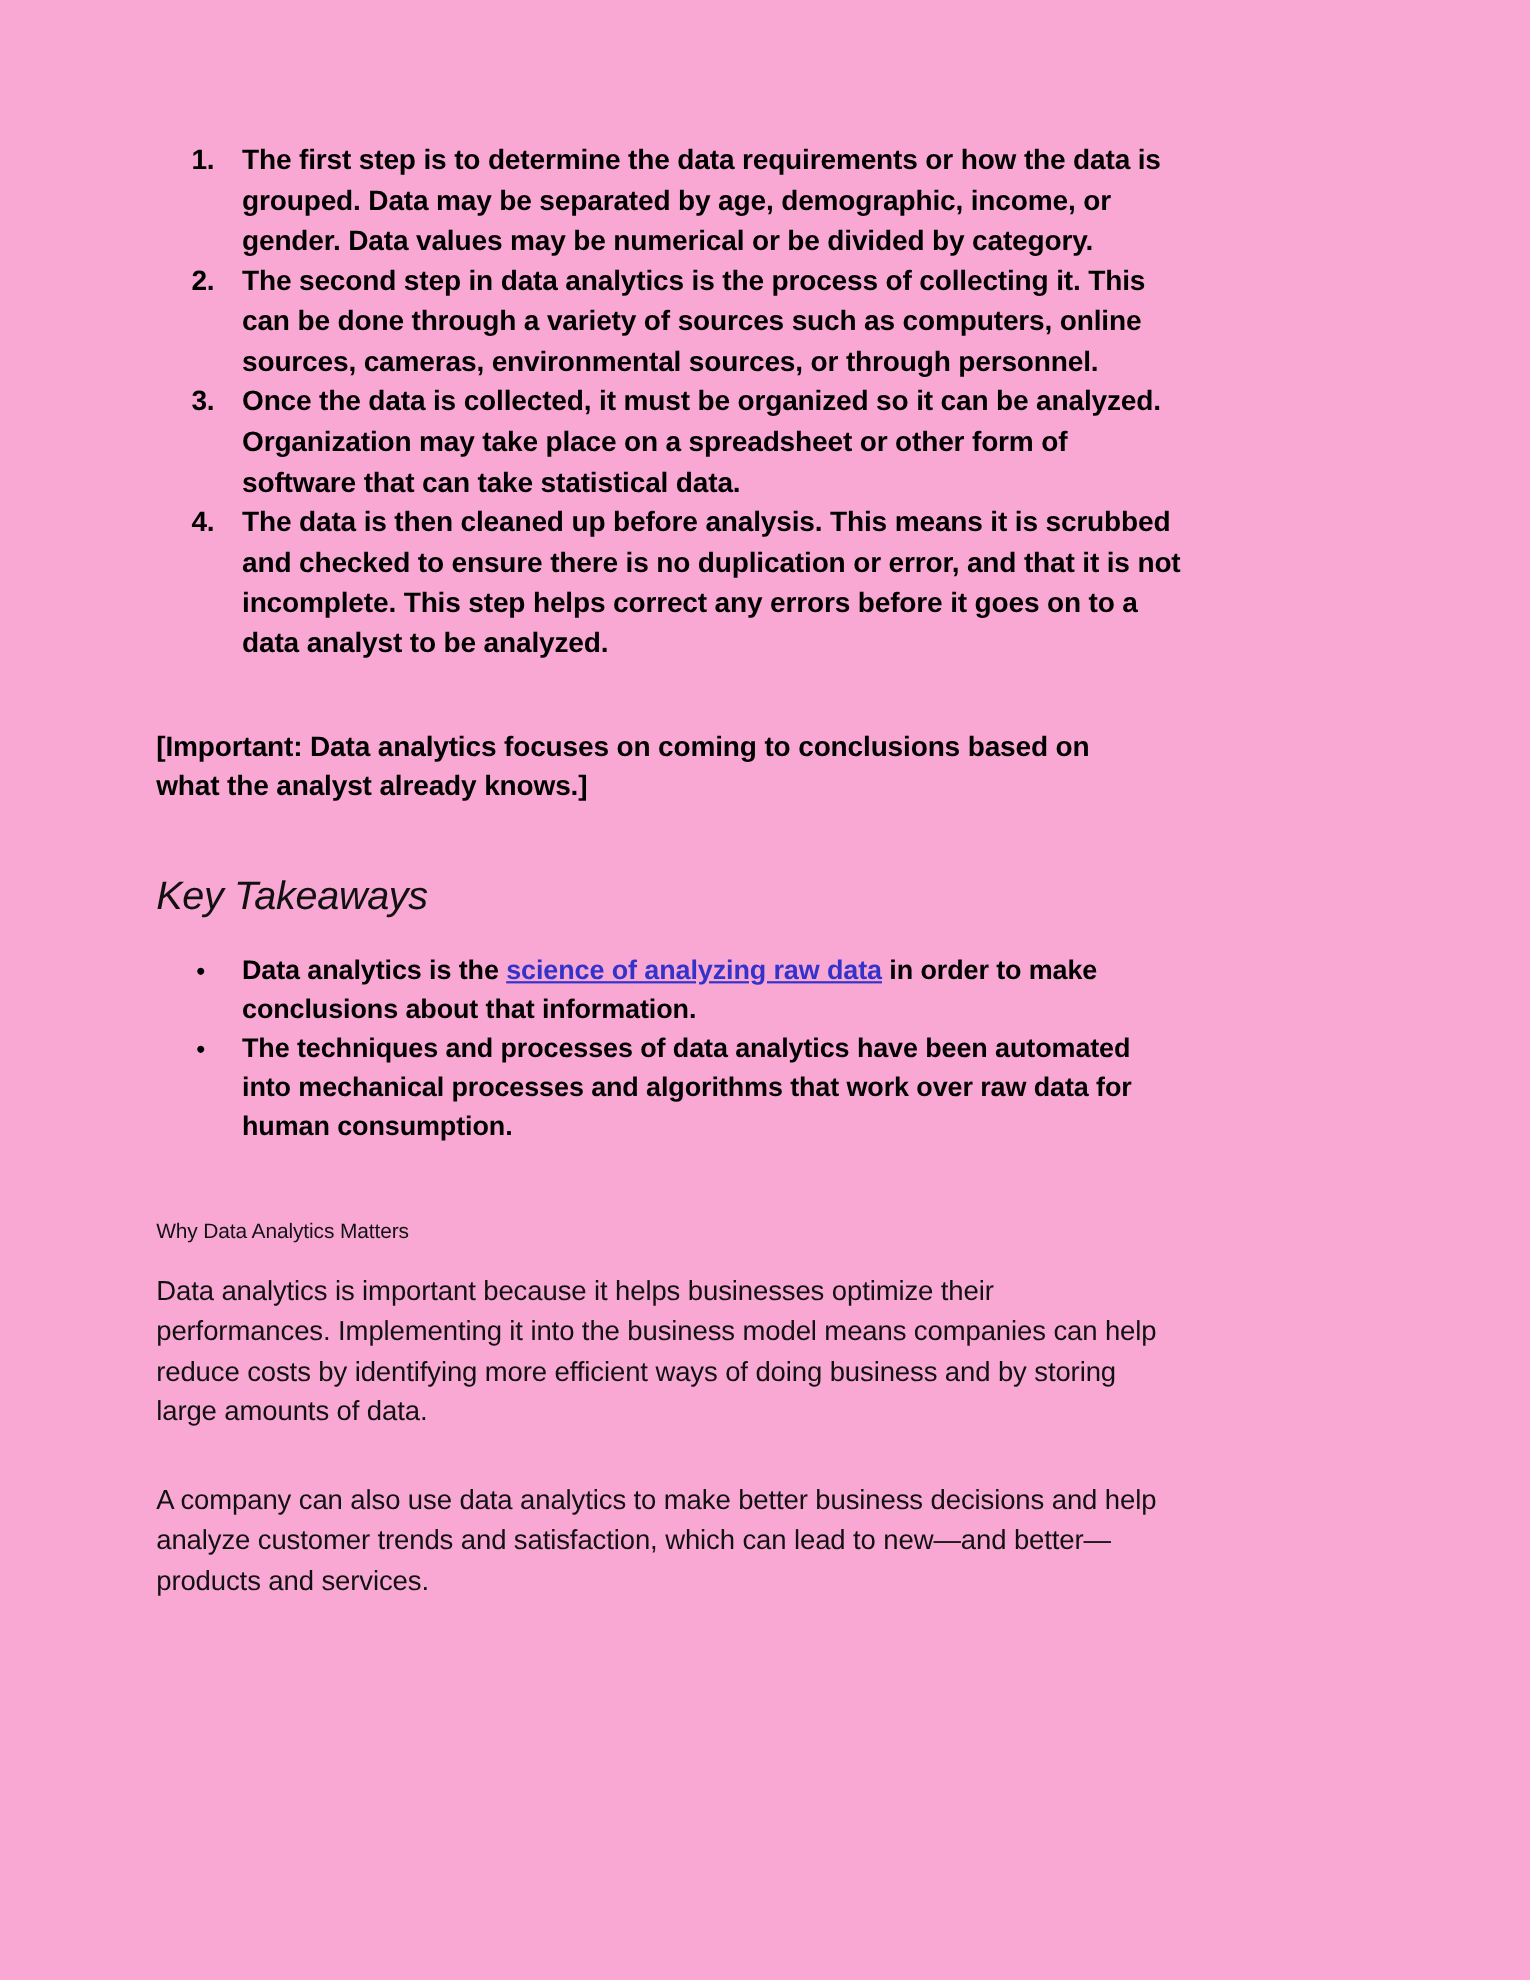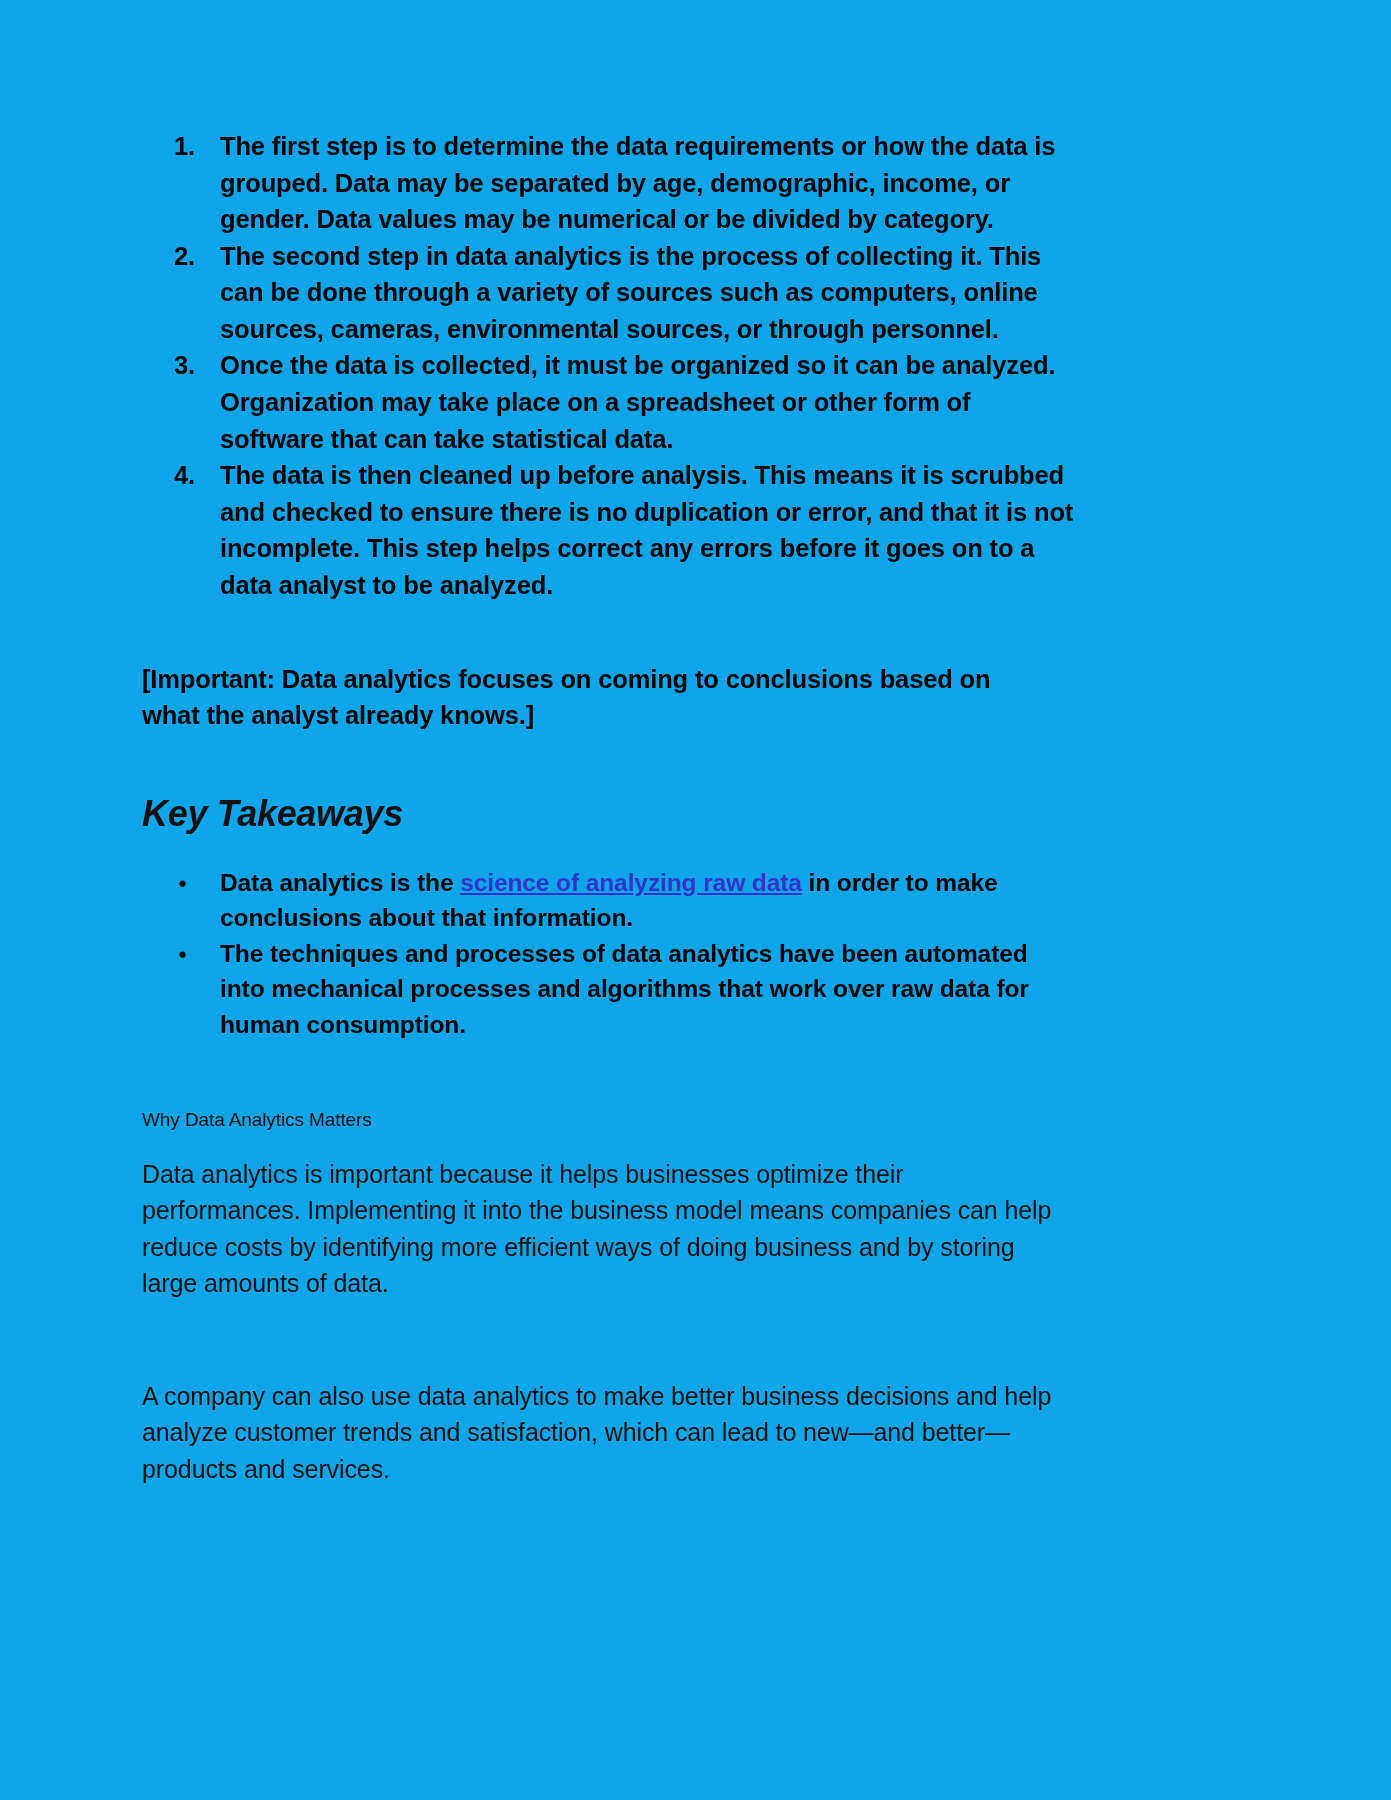--- a/index.html
+++ b/index.html
@@ -11,21 +11,21 @@
     width: 1391px;
     height: 1800px;
     font-family: "Liberation Sans", sans-serif;
     color: #000000;
     -webkit-font-smoothing: antialiased;
   }
   .page {
     position: relative;
     width: 1391px;
     height: 1800px;
-    background: #0ea5e9;
+    background: #f9a8d4;
     box-sizing: border-box;
     padding: 0;
     overflow: hidden;
   }
   .content {
     position: absolute;
     left: 142px;
     top: 128px;
     width: 935px;
   }
@@ -65,21 +65,21 @@
     line-height: 1.435;
     letter-spacing: -0.15px;
     width: 905px;
   }
 
   
   .takeaways-heading {
     margin-top: 58px;
     font-size: 36px;
     font-style: italic;
-    font-weight: bold;
+    font-weight: normal;
     line-height: 1.2;
     letter-spacing: -0.3px;
     color: #111111;
   }
 
   
   ul.takeaways {
     margin: 14px 0 0 0;
     padding: 0;
     list-style: none;
@@ -119,21 +119,21 @@
   p.body-para {
     margin: 22px 0 0 0;
     font-size: 25px;
     font-weight: normal;
     line-height: 1.46;
     letter-spacing: -0.1px;
     color: #111111;
     width: 915px;
   }
   p.body-para.spaced {
-    margin-top: 76px;
+    margin-top: 44px;
   }
 </style>
 </head>
 <body>
 
 <div class="page">
   <div class="content">
 
     <ol class="steps">
       <li>The first step is to determine the data requirements or how the data is grouped. Data may be separated by age, demographic, income, or gender. Data values may be numerical or be divided by category.</li>

